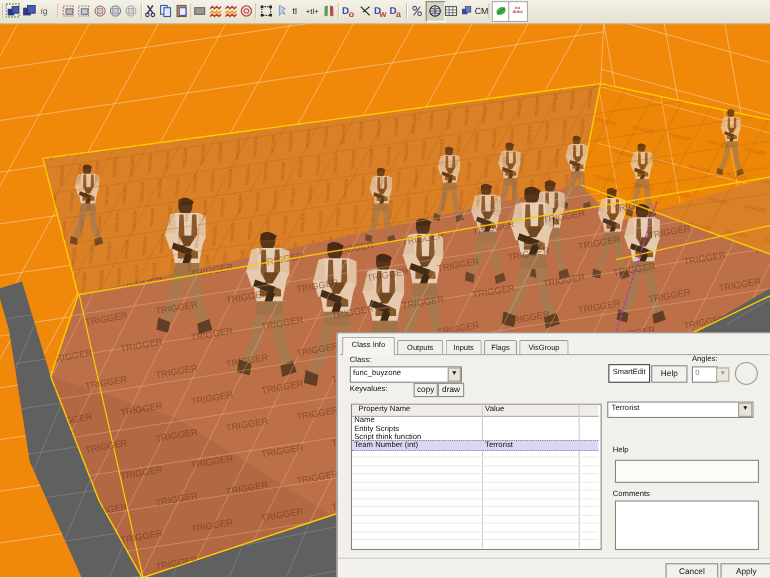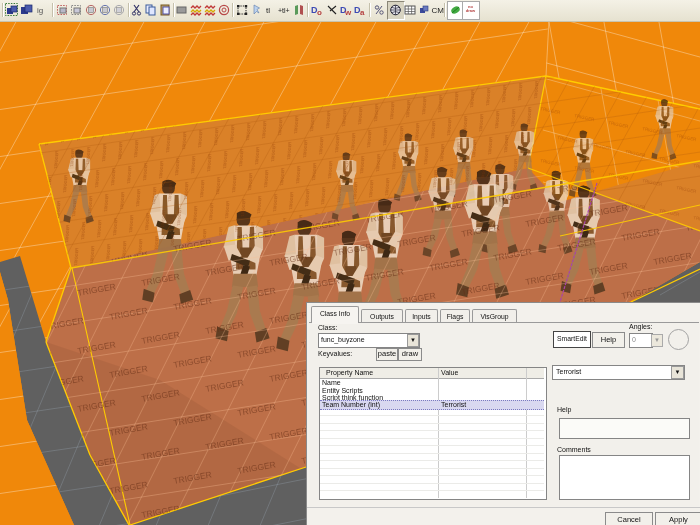--- a/index.html
+++ b/index.html
@@ -949,21 +949,21 @@
       <div class="tab" style="left:133px;top:6px;width:30px;height:13px;background:#f1efea;">Flags</div>
       <div class="tab" style="left:165px;top:6px;width:45px;height:13px;background:#f1efea;">VisGroup</div>
       <div style="position:absolute;left:2px;top:19px;width:390px;height:1px;background:#9a9a9a;"></div>
       <div style="position:absolute;left:2px;top:20px;width:390px;height:183px;background:#f2f0eb;"></div>
       <div style="position:absolute;left:5px;top:18px;width:46px;height:3px;background:#f6f4f0;"></div>
       <div class="lbl" style="left:11px;top:21px;">Class:</div>
       <div class="sunken" style="left:11px;top:30px;width:100px;height:13px;"></div>
       <div class="lbl" style="left:14px;top:33px;">func_buyzone</div>
       <div style="position:absolute;left:100px;top:31px;width:10px;height:11px;background:#e8e4d8;border:1px solid #999;font-size:6px;text-align:center;line-height:11px;">▼</div>
       <div class="lbl" style="left:11px;top:47px;">Keyvalues:</div>
-      <div class="btn" style="left:69px;top:45px;width:20px;height:11px;line-height:10px;">paste</div>
+      <div class="btn" style="left:69px;top:45px;width:20px;height:11px;line-height:10px;">copy</div>
       <div class="btn" style="left:91px;top:45px;width:22px;height:11px;line-height:10px;">draw</div>
       <div class="btn" style="left:246px;top:28px;width:36px;height:15px;line-height:14px;font-size:6.8px;border:1px solid #444;background:#fff;">SmartEdit</div>
       <div class="btn" style="left:285px;top:29px;width:31px;height:14px;line-height:13px;">Help</div>
       <div class="lbl" style="left:322px;top:20px;">Angles:</div>
       <div class="sunken" style="left:322px;top:30px;width:22px;height:13px;"></div>
       <div class="lbl" style="left:325px;top:33px;color:#888;">0</div>
       <div style="position:absolute;left:344px;top:31px;width:10px;height:11px;background:#ece8dc;border:1px solid #aaa;font-size:6px;text-align:center;line-height:11px;color:#999;">▼</div>
       <div style="position:absolute;left:361px;top:26px;width:19px;height:19px;border:1.5px solid #a2a2a2;border-radius:50%;"></div>
       <div class="sunken" style="left:12px;top:64px;width:226px;height:131px;background:#fff;"></div>
       <div style="position:absolute;left:13px;top:65px;width:224px;height:10px;background:#efede6;border-bottom:1px solid #aaa;"></div>

